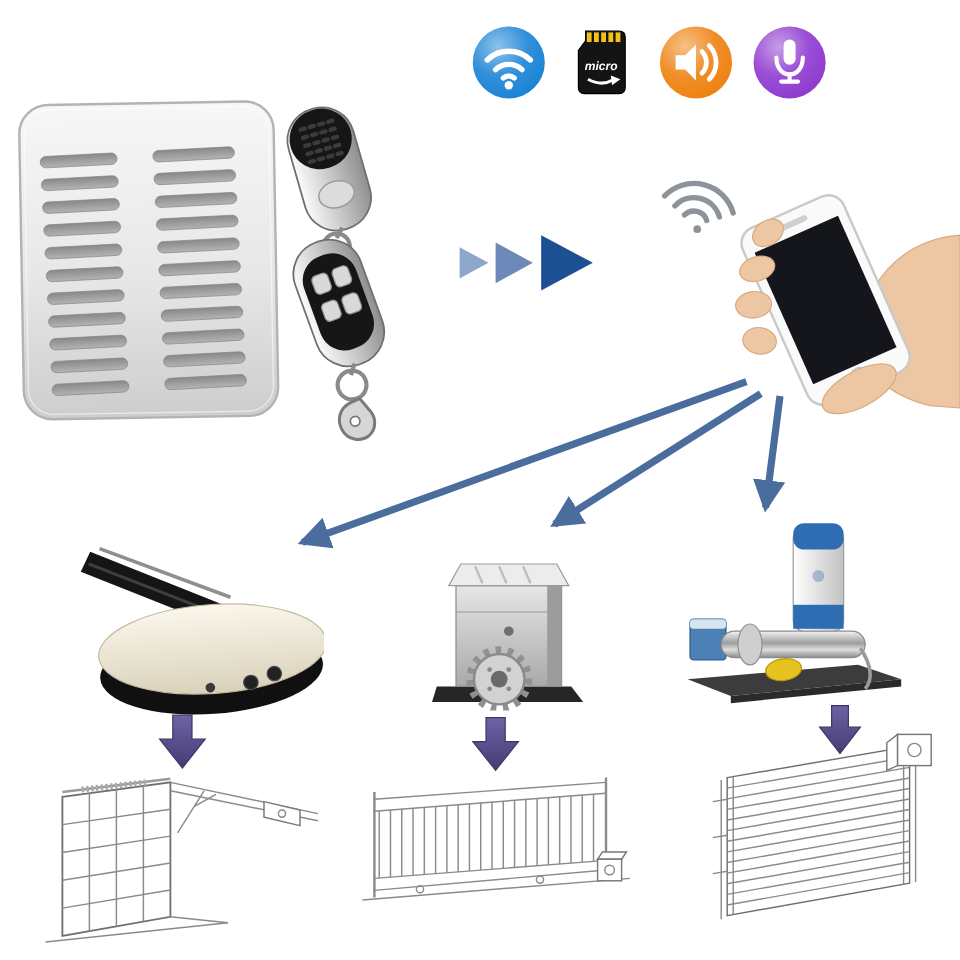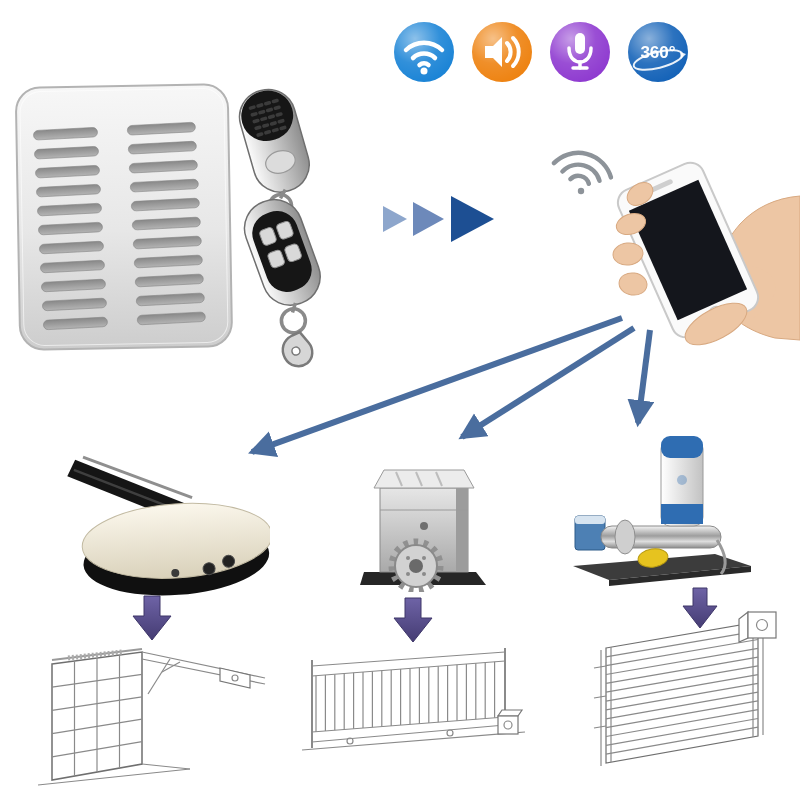--- a/index.html
+++ b/index.html
@@ -149,48 +149,54 @@
         <g stroke="#ffffff" stroke-width="4.5" fill="none" stroke-linecap="round">
           <path d="M14,30 A26,26 0 0 1 50,30"></path>
           <path d="M21,38 A16,16 0 0 1 43,38"></path>
           <path d="M27.5,45 A7,7 0 0 1 36.5,45"></path>
         </g>
         <circle cx="32" cy="51" r="3.5" fill="#ffffff"></circle>
       </svg>
     </div>
     <div class="ficon">
       <svg width="64" height="64" viewBox="0 0 64 64">
+        <path d="M18,6 L46,6 Q51,6 51,11 L51,53 Q51,58 46,58 L17,58 Q12,58 12,53 L12,22 L18,14 Z" fill="#141414" stroke="#000000"></path>
+        <g fill="#f2c21a">
+          <rect x="19" y="7" width="4" height="8"></rect>
+          <rect x="25" y="7" width="4" height="8"></rect>
+          <rect x="31" y="7" width="4" height="8"></rect>
+          <rect x="37" y="7" width="4" height="8"></rect>
+          <rect x="43" y="7" width="4" height="8"></rect>
+        </g>
+        <text x="31" y="38" text-anchor="middle" font-size="10" font-style="italic" font-weight="bold" fill="#ffffff">micro</text>
+        <path d="M20,46 Q31,52 40,47" stroke="#ffffff" stroke-width="2.5" fill="none"></path>
+        <polygon points="39,43 47,46 40,51" fill="#ffffff"></polygon>
+      </svg>
+    </div>
+    <div class="ficon">
+      <svg width="64" height="64" viewBox="0 0 64 64">
         <circle cx="32" cy="32" r="30" fill="#ee8312"></circle>
         <circle cx="32" cy="32" r="30" fill="url(#gloss)"></circle>
         <polygon points="15,26 23,26 32,17 32,47 23,38 15,38" fill="#ffffff"></polygon>
         <g stroke="#ffffff" stroke-width="4" fill="none" stroke-linecap="round">
           <path d="M37,23 A13,13 0 0 1 37,41"></path>
           <path d="M43,18 A20,20 0 0 1 43,46"></path>
         </g>
       </svg>
     </div>
     <div class="ficon">
       <svg width="64" height="64" viewBox="0 0 64 64">
         <circle cx="32" cy="32" r="30" fill="#8f3bd0"></circle>
         <circle cx="32" cy="32" r="30" fill="url(#gloss)"></circle>
         <rect x="27" y="13" width="10" height="21" rx="5" fill="#ffffff"></rect>
         <g stroke="#ffffff" stroke-width="3.5" fill="none" stroke-linecap="round">
           <path d="M21,28 C21,38 27,42 32,42 C37,42 43,38 43,28"></path>
           <line x1="32" y1="42" x2="32" y2="48"></line>
           <line x1="25" y1="48" x2="39" y2="48"></line>
         </g>
-      </svg>
-    </div>
-    <div class="ficon">
-      <svg width="64" height="64" viewBox="0 0 64 64">
-        <circle cx="32" cy="32" r="30" fill="#1563b8"></circle>
-        <circle cx="32" cy="32" r="30" fill="url(#gloss)"></circle>
-        <ellipse cx="32" cy="40" rx="25" ry="8" fill="none" stroke="#ffffff" stroke-width="2" opacity="0.9" transform="rotate(-14 32 40)"></ellipse>
-        <polygon points="54,32 60,34 55,39" fill="#ffffff" opacity="0.9"></polygon>
-        <text x="32" y="38" text-anchor="middle" font-size="17" font-weight="bold" fill="#ffffff">360°</text>
       </svg>
     </div>
   </div>
 
   <svg id="wifi-waves-svg" class="abs" width="90" height="75" viewBox="0 0 90 75">
     <g transform="rotate(14 45 55)" stroke="#8d9399" stroke-width="4.5" fill="none" stroke-linecap="round">
       <path d="M15.6,45 A34,34 0 0 1 74.4,45"></path>
       <path d="M25.9,51 A22,22 0 0 1 64.1,51"></path>
       <path d="M35.5,56.5 A11,11 0 0 1 54.5,56.5"></path>
     </g>

